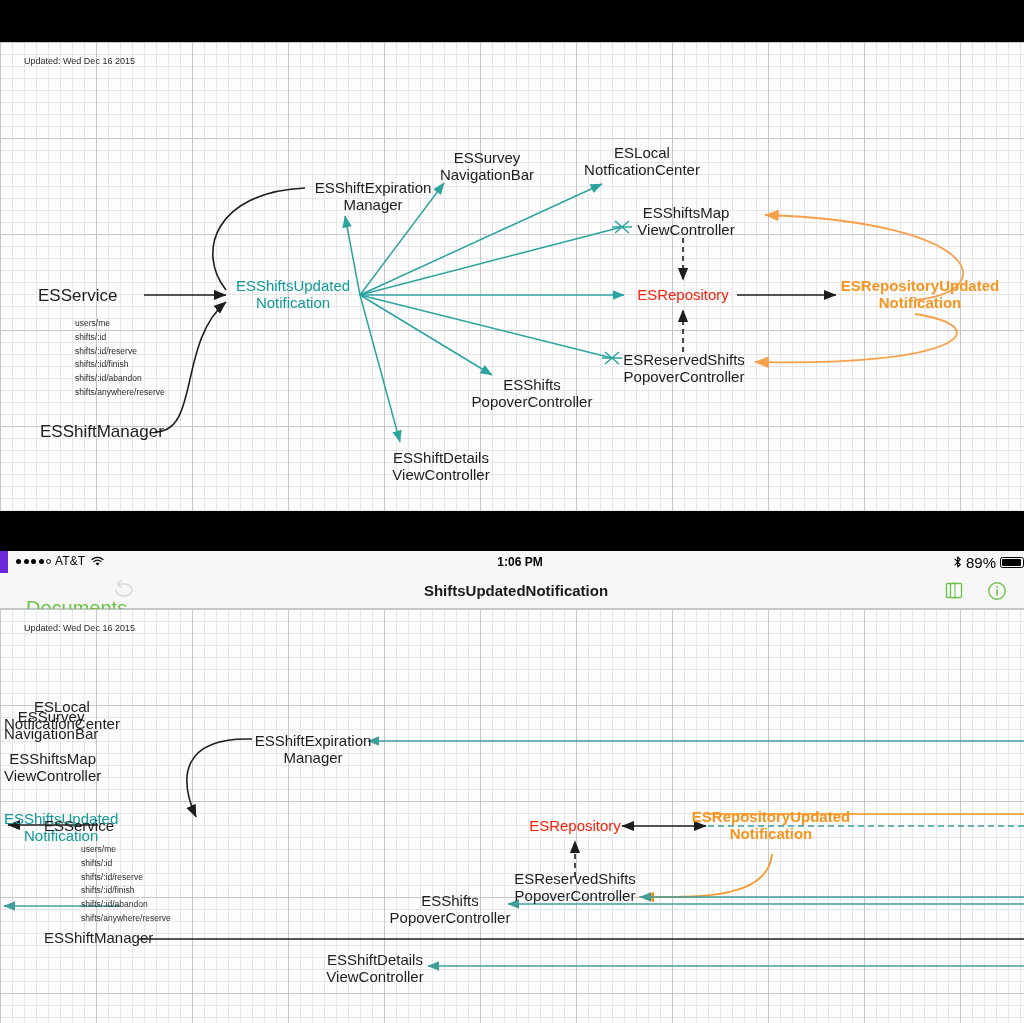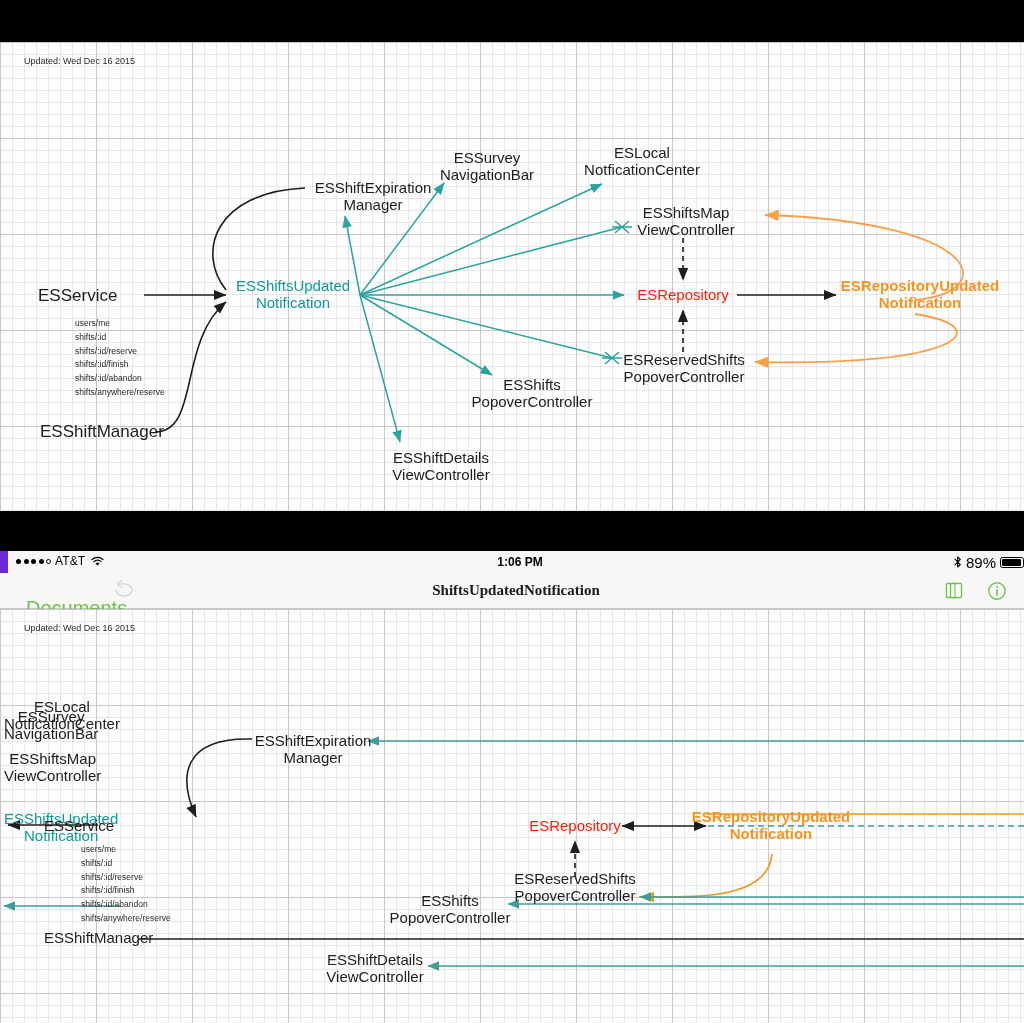--- a/index.html
+++ b/index.html
@@ -50,21 +50,21 @@
   #navbar{
     position:absolute;left:0;top:573px;width:1024px;height:35px;
     background:#f7f7f7;border-bottom:1px solid #c8c7cc;
   }
   #nav-back{
     position:absolute;left:14px;top:24px;color:#6cc24a;font-size:20px;cursor:pointer;margin-left:12px;
   }
   #nav-undo{position:absolute;left:112px;top:6px;width:26px;height:22px;cursor:pointer;}
   #nav-title{
     position:absolute;left:8px;right:0;top:9px;text-align:center;
-    font-size:15px;font-weight:bold;color:#1a1a1a;font-family:Liberation Serif, serif;
+    font-size:15px;font-weight:bold;color:#1a1a1a;
   }
   #nav-pages{position:absolute;right:58px;top:7px;width:22px;height:22px;cursor:pointer;}
   #nav-info{position:absolute;right:16px;top:7px;width:22px;height:22px;cursor:pointer;}
 
   
   #panel-bottom{left:0;top:609px;width:1024px;height:414px;}
 
   
   .lbl{position:absolute;white-space:nowrap;line-height:1.12;color:#1d1d1d;}
   .lbl.c{text-align:center;transform:translateX(-50%);}

